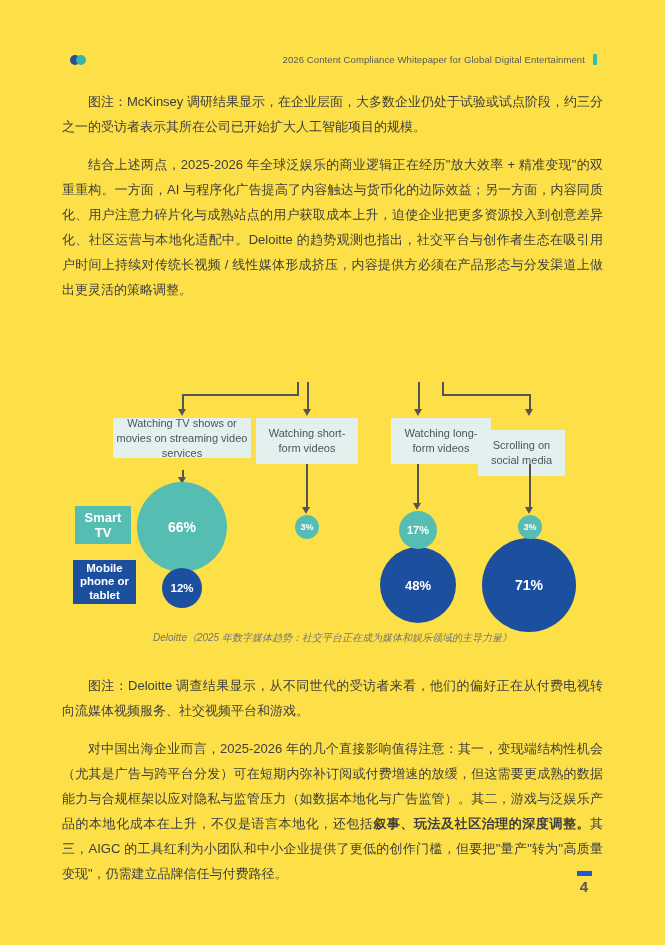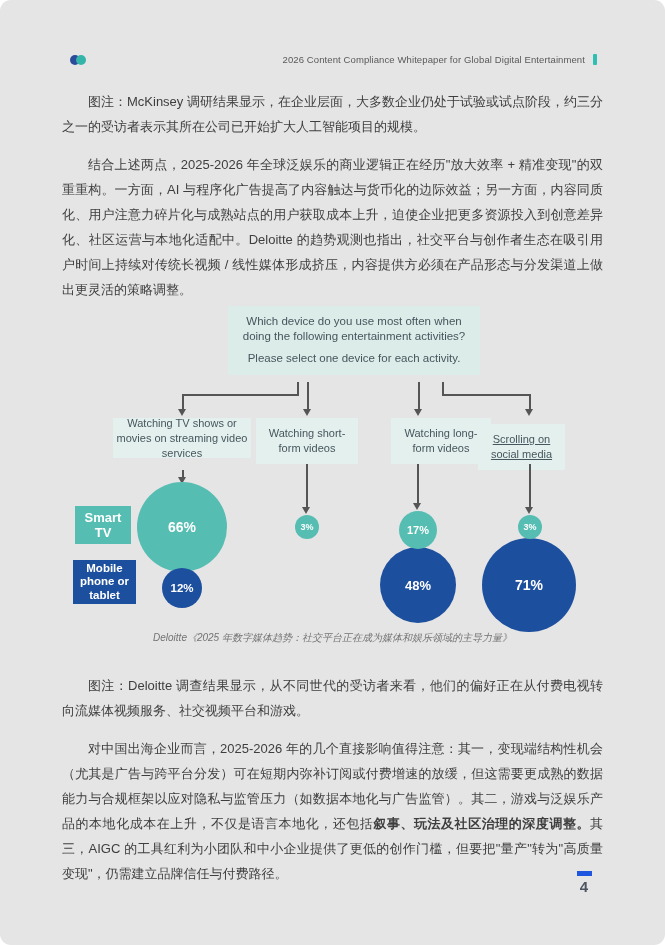--- a/index.html
+++ b/index.html
@@ -1,19 +1,18 @@
 <!DOCTYPE html>
 <html><head>
 <meta charset="utf-8">
 <style>
   html,body{margin:0;padding:0;background:#ffffff;}
   .page{
-    position:relative;width:665px;height:945px;background:#e5e5e5;overflow:hidden;
+    position:relative;width:665px;height:945px;background:#fde047;overflow:hidden;
     font-family:"Liberation Sans","DejaVu Sans",sans-serif;
-    border-radius:11px;
   }
   
   .header{display:flex;justify-content:space-between;align-items:center;padding:54px 68px 0 70px;}
   .logo{display:flex;align-items:center;}
   .logo .c1{width:10px;height:10px;border-radius:50%;background:#2B4B9B;display:inline-block;}
   .logo .c2{width:10px;height:10px;border-radius:50%;background:#35B5A9;display:inline-block;margin-left:-4px;}
   .header-right{display:flex;align-items:center;gap:8px;}
   .header-title{font-size:9.5px;color:#58595b;letter-spacing:0.1px;}
   .header-tick{width:4px;height:11px;background:#2FBFB2;border-radius:1px;}
   
@@ -38,21 +37,21 @@
   .ln{position:absolute;background:#555;}
   .ah{position:absolute;width:0;height:0;border-left:4.5px solid transparent;border-right:4.5px solid transparent;border-top:7px solid #555;}
   .cat{
     position:absolute;background:#E4F0ED;color:#46565e;font-size:11px;line-height:15px;
     text-align:center;display:flex;align-items:center;justify-content:center;
     box-sizing:border-box;padding:2px 3px;
   }
   .cat1{left:51px;top:112px;width:138px;height:40px;text-align:center;}
   .cat2{left:194px;top:112px;width:102px;height:46px;}
   .cat3{left:305px;top:112px;width:100px;height:46px;margin-left:24px;}
-  .cat4{left:416px;top:118px;width:87px;height:46px;text-decoration:underline;}
+  .cat4{left:416px;top:124px;width:87px;height:46px;}
   .lg{
     position:absolute;color:#fff;font-weight:bold;display:flex;align-items:center;justify-content:center;
     text-align:center;box-sizing:border-box;
   }
   .lg-smart{left:13px;top:200px;width:56px;height:38px;background:#55BDB2;font-size:13px;}
   .lg-mobile{left:11px;top:254px;width:63px;height:44px;background:#1D4F9F;font-size:11.5px;line-height:13.5px;}
   .bub{
     position:absolute;border-radius:50%;display:flex;align-items:center;justify-content:center;
     color:#ffffff;font-weight:bold;
   }
@@ -91,24 +90,20 @@
     </div>
   </div>
 
   <div class="bodytext">
     <p class="p1">图注：McKinsey 调研结果显示，在企业层面，大多数企业仍处于试验或试点阶段，约三分之一的受访者表示其所在公司已开始扩大人工智能项目的规模。</p>
     <p class="p2">结合上述两点，2025-2026 年全球泛娱乐的商业逻辑正在经历"放大效率 + 精准变现"的双重重构。一方面，AI 与程序化广告提高了内容触达与货币化的边际效益；另一方面，内容同质化、用户注意力碎片化与成熟站点的用户获取成本上升，迫使企业把更多资源投入到创意差异化、社区运营与本地化适配中。Deloitte 的趋势观测也指出，社交平台与创作者生态在吸引用户时间上持续对传统长视频 / 线性媒体形成挤压，内容提供方必须在产品形态与分发渠道上做出更灵活的策略调整。</p>
   </div>
 
   <div class="chart">
 
-    <div class="q-box">
-      <div class="q-title">Which device do you use most often when doing the following entertainment activities?</div>
-      <div class="q-sub">Please select one device for each activity.</div>
-    </div>
 
     <div class="ln" style="left:235px;top:76px;width:2px;height:14px;"></div>
     <div class="ln" style="left:120px;top:88px;width:117px;height:2px;"></div>
     <div class="ln" style="left:120px;top:88px;width:2px;height:15px;"></div>
     <div class="ah" style="left:116px;top:103px;"></div>
 
     <div class="ln" style="left:245px;top:76px;width:2px;height:27px;"></div>
     <div class="ah" style="left:241px;top:103px;"></div>
 
     <div class="ln" style="left:356px;top:76px;width:2px;height:27px;"></div>

